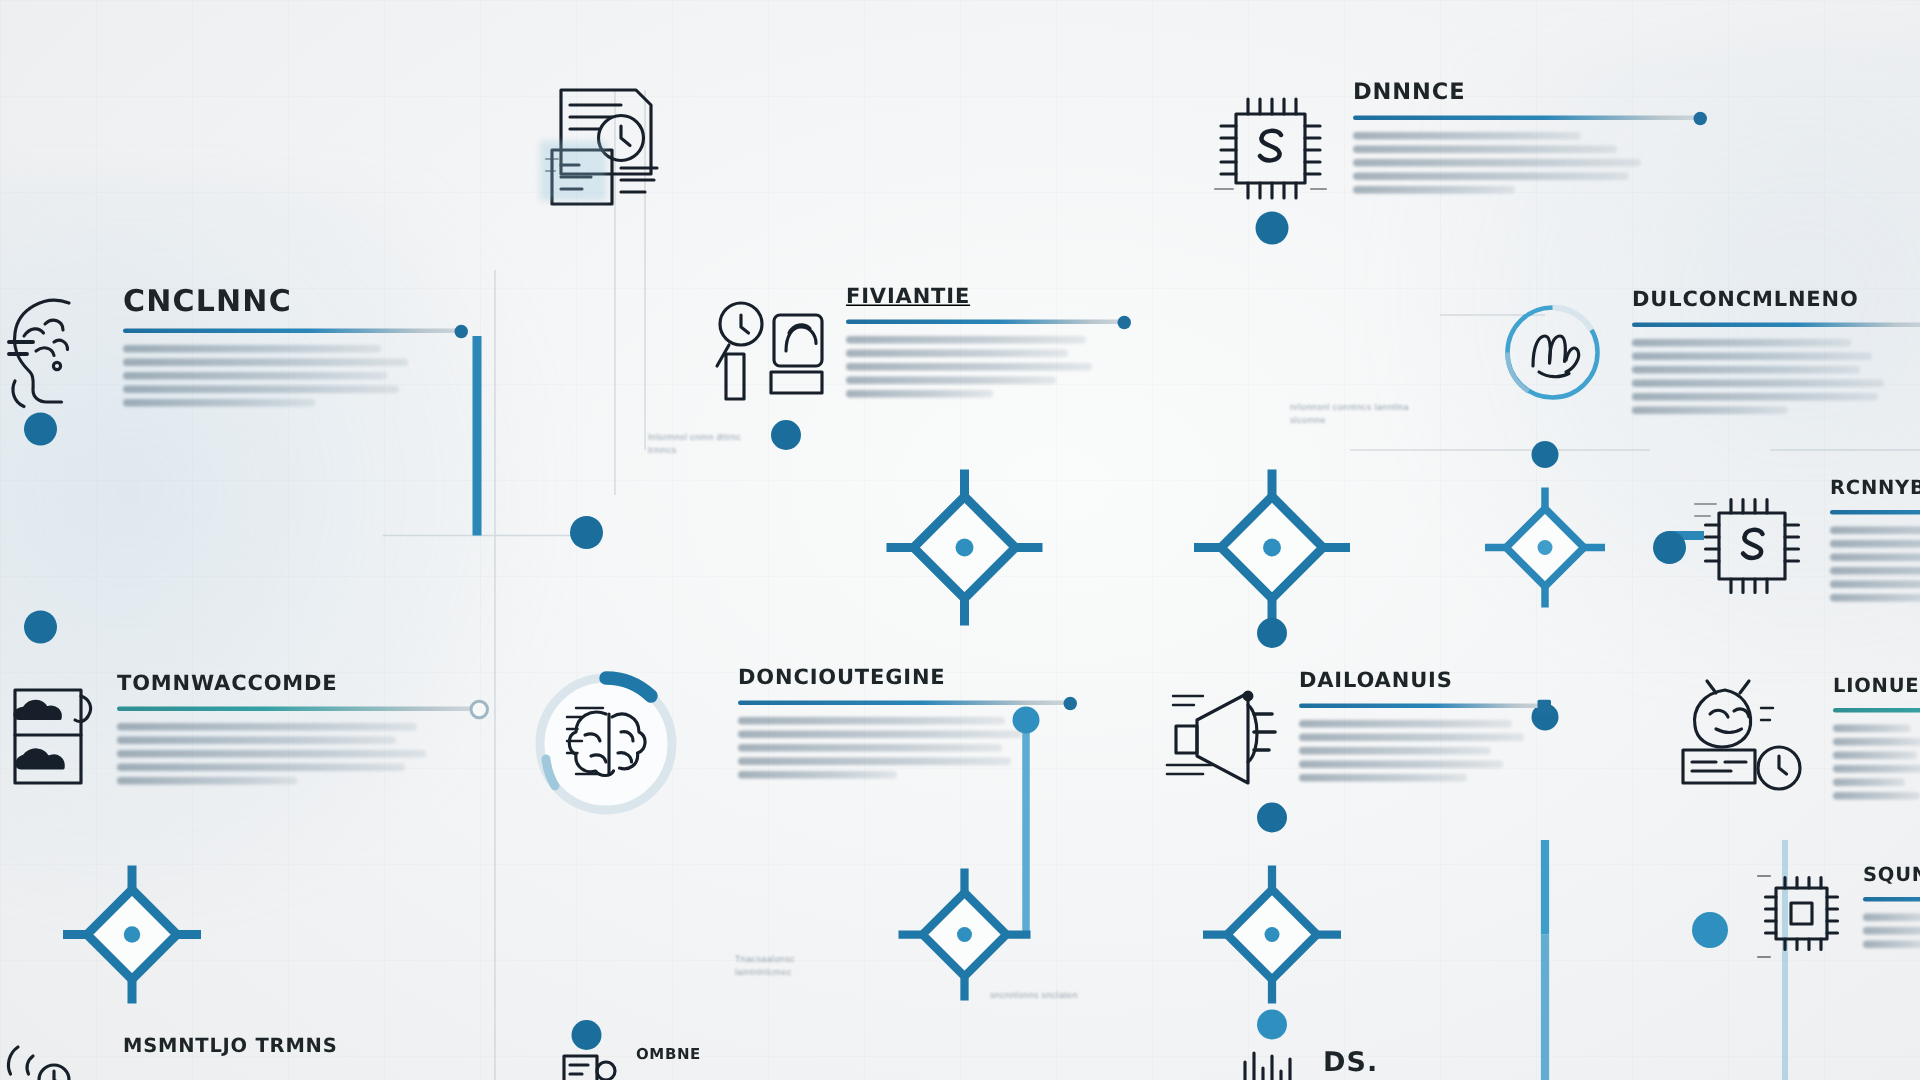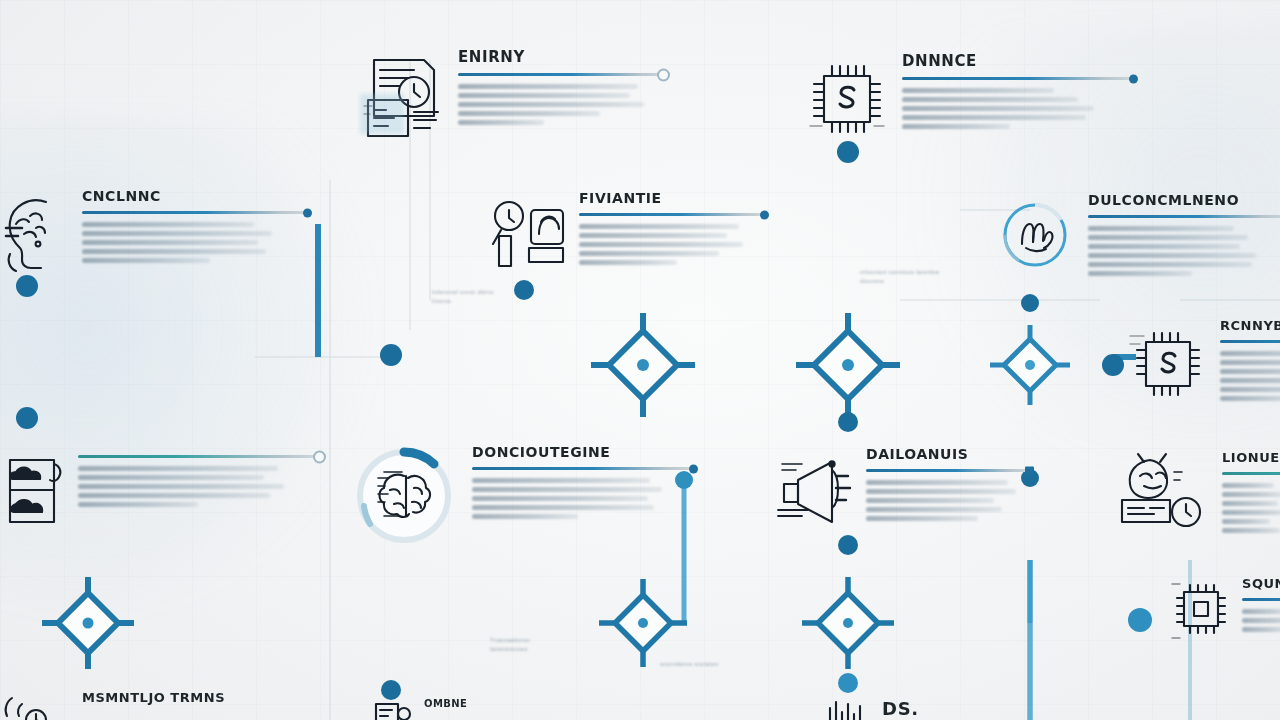--- a/index.html
+++ b/index.html
@@ -196,33 +196,20 @@
           <path d="M58 64 h24 M58 72 h22 M58 80 h16"></path>
         </g>
         <g class="sketch-thin" opacity=".5">
           <path d="M8 58 h8 M8 66 h6"></path>
         </g>
       </svg>
       <svg class="sk icon-ghost" width="92" height="100" viewBox="0 0 92 100">
         <rect x="10" y="50" width="44" height="40" fill="#8fc2dc"></rect>
       </svg>
     </div>
-    <div class="body" style="width:212px">
-      <div class="title" style="font-size:15px">ENIRNY</div>
-      <div class="rule" style="width:208px">
-        <span class="dot hollow"></span>
-      </div>
-      <div class="lines">
-        <i style="width:180px"></i>
-          <i style="width:172px"></i>
-          <i style="width:186px"></i>
-          <i style="width:142px"></i>
-          <i style="width:86px"></i>
-      </div>
-    </div>
   </div>
 
   <div class="card" style="left:802px;top:52px;">
     <div class="icon icon-wrap">
       <svg class="sk" width="90" height="92" viewBox="0 0 90 92">
         <g class="sketch">
           <rect x="22" y="24" width="46" height="46"></rect>
           <path d="M30 24 v-10 M38 24 v-10 M46 24 v-10 M54 24 v-10 M62 24 v-10"></path>
           <path d="M30 70 v10 M38 70 v10 M46 70 v10 M54 70 v10 M62 70 v10"></path>
           <path d="M22 32 h-10 M22 40 h-10 M22 48 h-10 M22 56 h-10 M22 64 h-10"></path>
@@ -255,35 +242,35 @@
         <g class="sketch">
           <path d="M44 14 c-16 -6 -34 4 -36 20 c-2 14 6 22 10 26 c3 3 2 8 2 12 c0 5 4 8 9 8 h10"></path>
           <path d="M14 36 c4 -6 10 -6 13 -2 M28 28 c5 -5 12 -2 12 4 M22 46 c5 -4 11 -2 12 3 M34 40 c4 -3 9 0 9 5"></path>
           <path d="M4 40 h16 M4 48 h12" stroke-width="2.6"></path>
           <path d="M8 66 c-3 6 -1 14 6 17"></path>
           <circle cx="36" cy="56" r="2.4"></circle>
         </g>
       </svg>
     </div>
     <div class="body" style="width:222px">
-      <div class="title" style="font-size:14px">CNCLNNC</div>
+      <div class="title" style="font-size:20px">CNCLNNC</div>
       <div class="rule" style="width:226px">
         <span class="dot"></span>
       </div>
       <div class="lines">
         <i style="width:172px"></i>
           <i style="width:190px"></i>
           <i style="width:176px"></i>
           <i style="width:184px"></i>
           <i style="width:128px"></i>
       </div>
     </div>
   </div>
 
-  <div class="card" style="left:489px;top:190px;">
+  <div class="card" style="left:474px;top:190px;text-decoration:underline;">
     <div class="icon icon-wrap">
       <svg class="sk" width="80" height="90" viewBox="0 0 80 90">
         <g class="sketch">
           <circle cx="20" cy="26" r="14"></circle>
           <path d="M20 20 v8 l5 4"></path>
           <path d="M12 40 l-8 14 M10 46 h12 v30 h-12 z"></path>
           <rect x="42" y="20" width="32" height="34" rx="4"></rect>
           <path d="M50 44 c0 -10 4 -16 10 -16 c6 0 10 5 10 11"></path>
           <path d="M52 32 c3 -6 10 -7 14 -3"></path>
           <path d="M40 58 h34 v14 h-34 z"></path>
@@ -374,20 +361,21 @@
           <rect x="8" y="12" width="44" height="62"></rect>
           <path d="M8 42 h44"></path>
           <path d="M14 24 c4 -6 12 -6 15 0 c6 -2 10 2 9 7 h-27 c-4 0 -5 -6 3 -7 z" fill="#17202a"></path>
           <path d="M14 56 c5 -6 13 -5 16 1 c6 -3 11 1 10 7 h-28 c-4 0 -4 -6 2 -8 z" fill="#17202a"></path>
           <path d="M52 16 c6 2 8 8 5 13 c-2 4 -6 5 -9 3"></path>
           <path d="M22 62 l6 -6 l5 6"></path>
         </g>
       </svg>
     </div>
     <div class="body" style="width:238px">
+      <div class="title" style="font-size:14px">TOMNWACCOMDE</div>
       <div class="rule teal" style="width:244px">
         <span class="dot hollow"></span>
       </div>
       <div class="lines">
         <i style="width:200px"></i>
           <i style="width:186px"></i>
           <i style="width:206px"></i>
           <i style="width:192px"></i>
           <i style="width:120px"></i>
       </div>
@@ -405,21 +393,21 @@
         <g class="sketch">
           <path d="M30 10 c-10 -4 -20 2 -20 12 c-6 2 -6 12 0 15 c-1 8 6 13 13 11 c3 4 10 4 12 0"></path>
           <path d="M34 12 c8 -5 18 0 18 10 c6 3 5 12 -1 14 c1 8 -6 12 -12 10"></path>
           <path d="M32 10 v40"></path>
           <path d="M16 24 c5 -2 9 0 10 4 M40 22 c5 -1 8 2 8 6 M20 38 c5 -2 9 0 10 4 M38 36 c5 -1 9 2 9 6"></path>
           <path d="M4 12 h10 M4 20 h7 M4 28 h10 M4 36 h7" stroke-width="1.6"></path>
           <path d="M10 6 h18 M10 50 h16" stroke-width="1.6"></path>
         </g>
       </svg>
     </div>
-    <div class="body" style="width:224px;margin-left:2px">
+    <div class="body" style="width:224px;margin-left:22px">
       <div class="title" style="font-size:14px">DONCIOUTEGINE</div>
       <div class="rule" style="width:222px">
         <span class="dot"></span>
       </div>
       <div class="lines">
         <i style="width:178px"></i>
           <i style="width:190px"></i>
           <i style="width:176px"></i>
           <i style="width:182px"></i>
           <i style="width:106px"></i>

